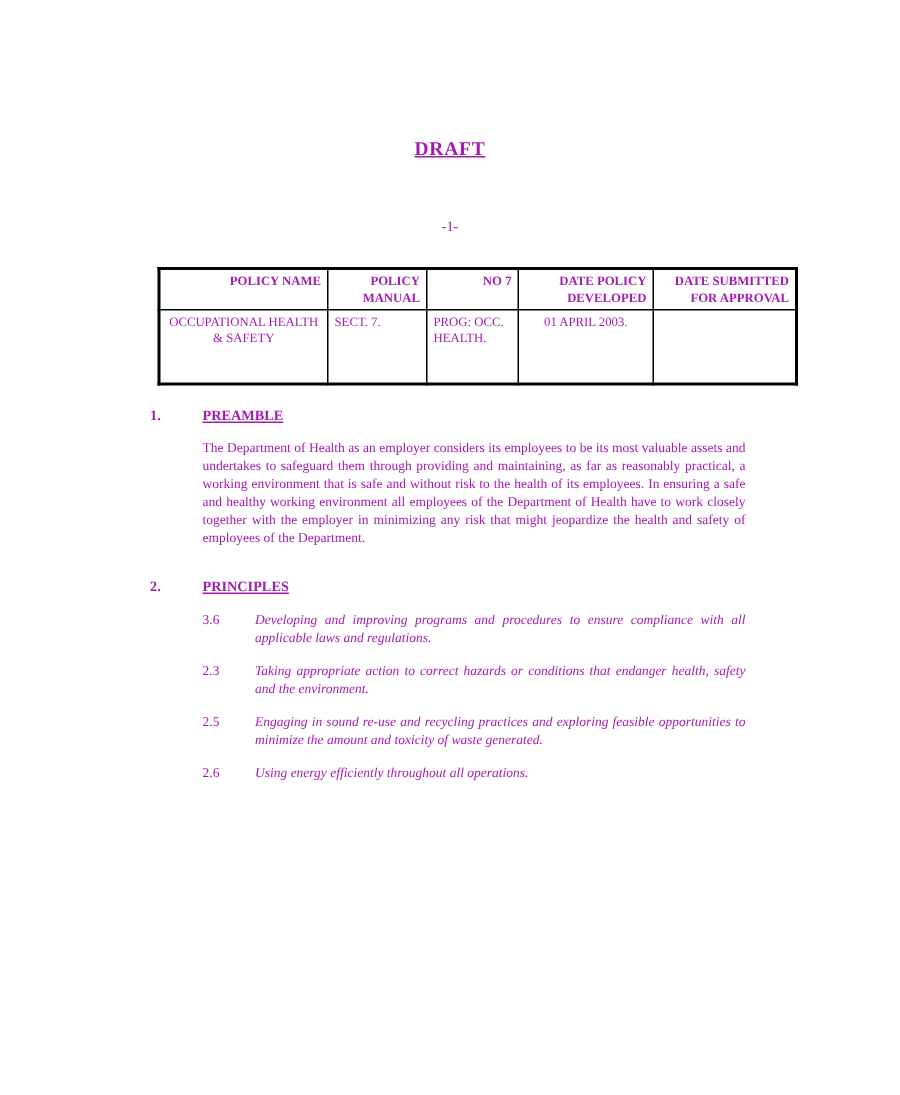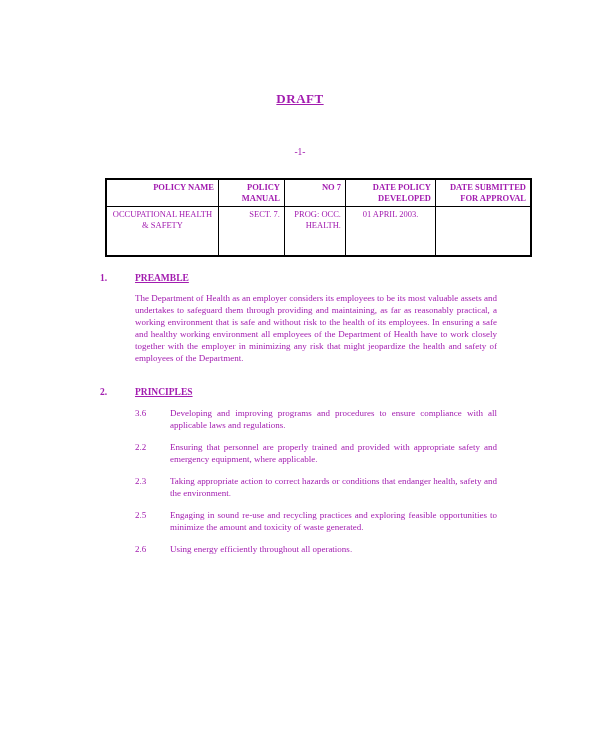--- a/index.html
+++ b/index.html
@@ -49,21 +49,21 @@
     font-weight: bold;
     text-align: right;
   }
   .col-name { width: 103px; }
   .col-manual { width: 57px; }
   .col-no { width: 52px; }
   .col-developed { width: 81px; }
   .col-approval { width: 86px; }
   tr.data-row td { height: 44px; }
   td.cell-left { text-align: center; }
-  td.cell-center { text-align: right; }
+  td.cell-center { text-align: left; }
   .section-heading {
     display: flex;
     margin-top: 16px;
     font-weight: bold;
     font-size: 9.5px;
   }
   .section-heading .section-number { width: 35px; flex-shrink: 0; }
   .section-heading .section-title { text-decoration: underline; }
   .section-body {
     margin-left: 35px;
@@ -81,20 +81,21 @@
     line-height: 12px;
   }
   .list-item .item-number {
     margin-left: 35px;
     width: 35px;
     flex-shrink: 0;
   }
   .list-item .item-text {
     flex: 1;
     text-align: justify;
+    font-style: italic;
   }
 </style>
 </head>
 <body>
 
 <div class="page">
 
   <div class="draft">
     <span class="draft-text">DRAFT</span>
   </div>
@@ -135,24 +136,20 @@
         <span class="section-number">2.</span>
         <span class="section-title">PRINCIPLES</span>
       </div>
 
       <div class="list-items">
         <div class="list-item">
           <span class="item-number">3.6</span>
           <span class="item-text">Developing and improving programs and procedures to ensure compliance with all applicable laws and regulations.</span>
         </div>
         <div class="list-item">
-          <span class="item-number">2.2</span>
-          <span class="item-text">Ensuring that personnel are properly trained and provided with appropriate safety and emergency equipment, where applicable.</span>
-        </div>
-        <div class="list-item">
           <span class="item-number">2.3</span>
           <span class="item-text">Taking appropriate action to correct hazards or conditions that endanger health, safety and the environment.</span>
         </div>
         <div class="list-item">
           <span class="item-number">2.5</span>
           <span class="item-text">Engaging in sound re-use and recycling practices and exploring feasible opportunities to minimize the amount and toxicity of waste generated.</span>
         </div>
         <div class="list-item">
           <span class="item-number">2.6</span>
           <span class="item-text">Using energy efficiently throughout all operations.</span>

